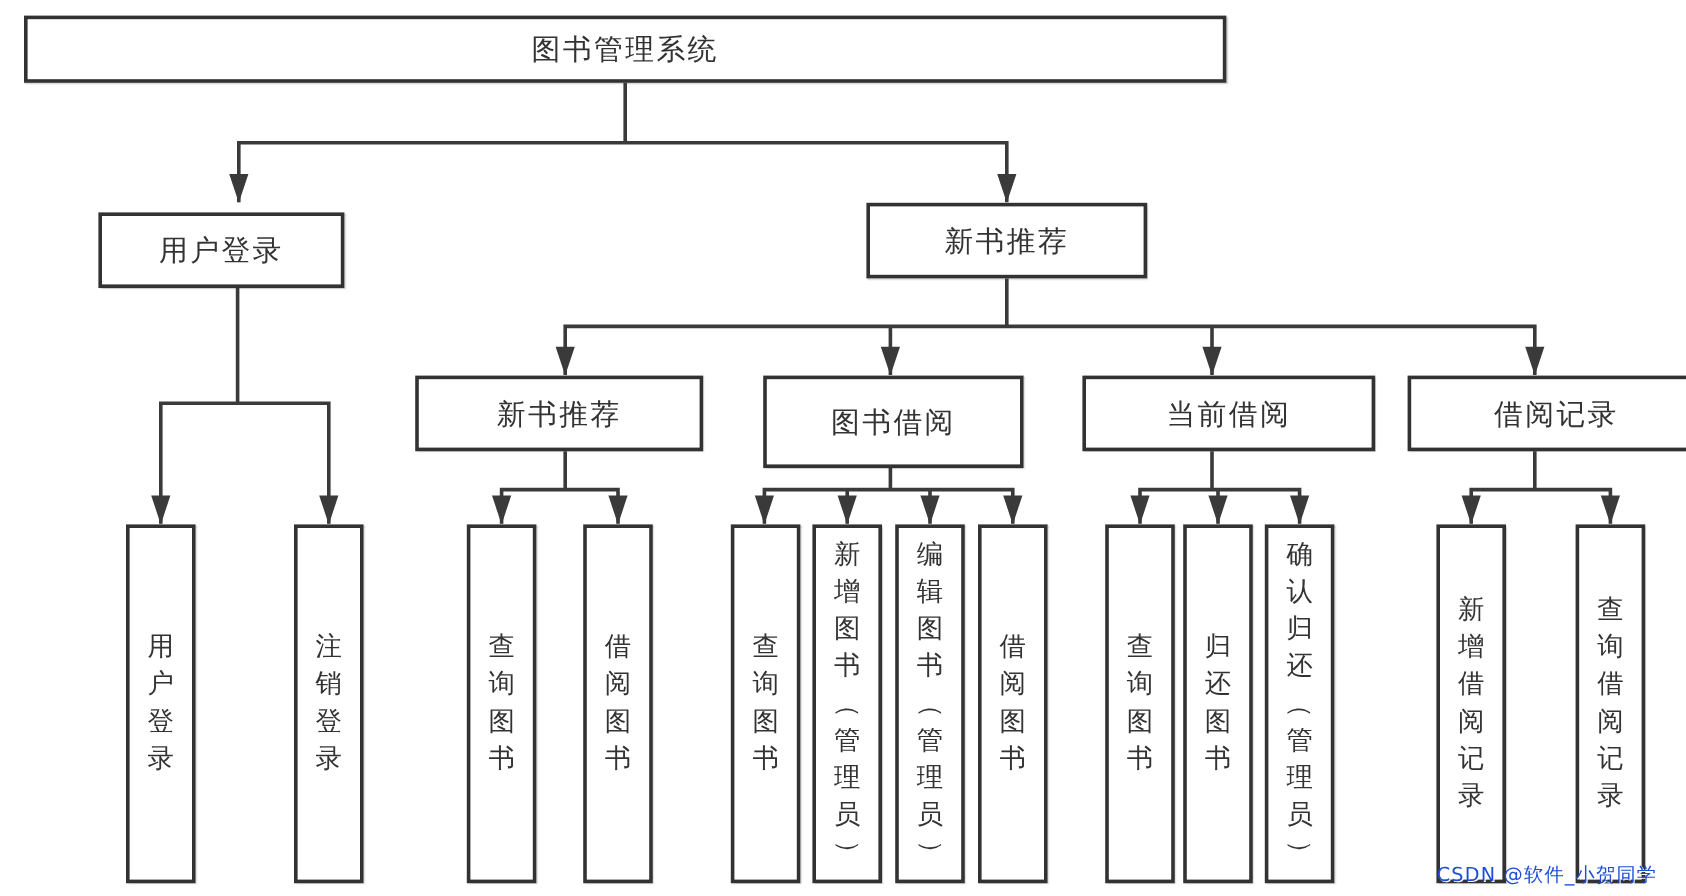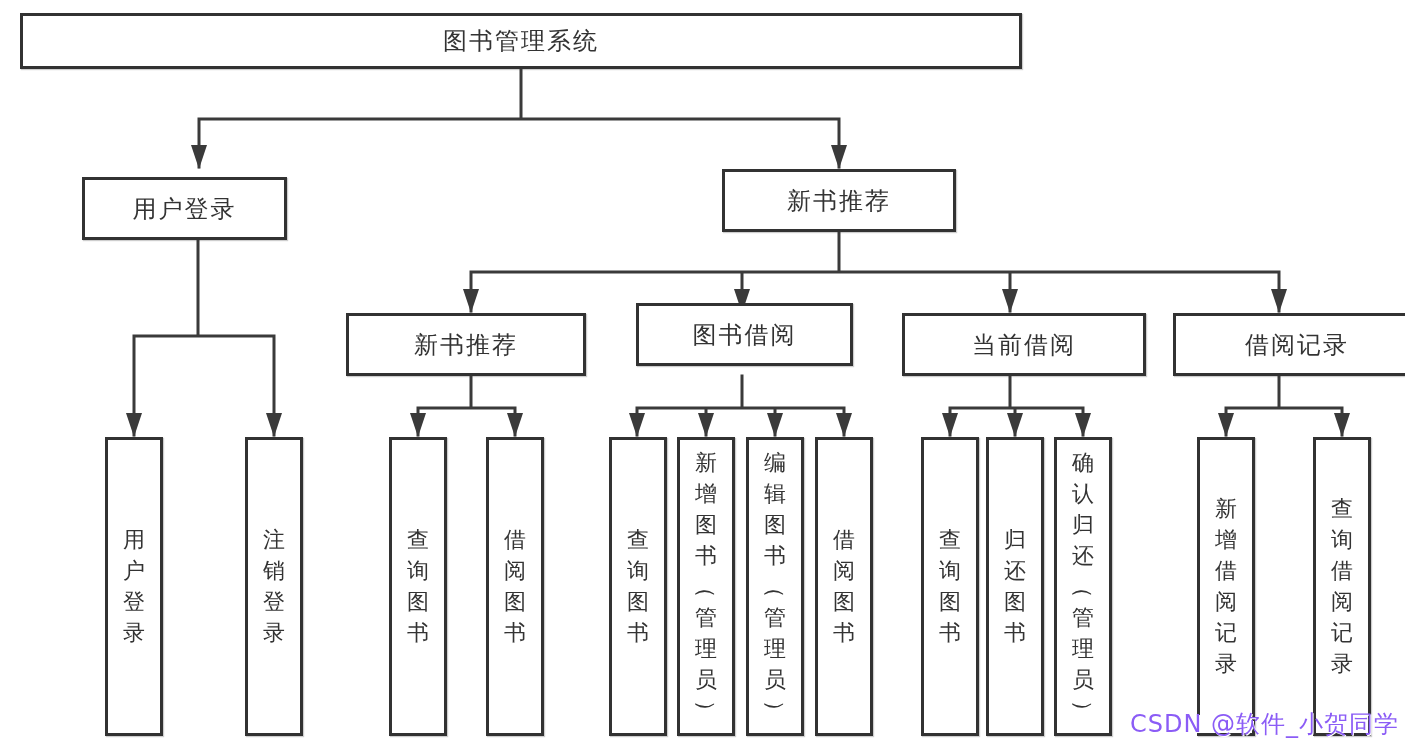--- a/index.html
+++ b/index.html
@@ -21,23 +21,23 @@
     color:#333333;
     white-space:nowrap;
   }
   .vlabel{
     display:flex;flex-direction:column;align-items:center;justify-content:center;
     gap:9px;width:100%;height:100%;color:#333333;
   }
   .vch{font-size:22px;line-height:1;}
   .vch.rot{transform:rotate(90deg);}
   .watermark{
-    position:absolute;right:6px;bottom:7px;
-    font-size:24px;letter-spacing:1px;
-    color:#8b5cf6;text-shadow:1px 1px 0 #ffffff;
+    position:absolute;right:24px;bottom:7px;
+    font-size:16px;letter-spacing:1px;
+    color:#1d4ed8;text-shadow:1px 1px 0 #ffffff;
     z-index:2;white-space:nowrap;
   }
 </style>
 </head>
 <body>
 
 <div class="canvas">
 
   <svg class="connectors" width="1405" height="747" viewBox="0 0 1405 747">
     <path fill="none" stroke="#3a3a3a" stroke-width="3" stroke-linecap="square" d="
@@ -104,21 +104,21 @@
   <div class="node" style="left:82px;top:177px;width:205px;height:63px">
     <span class="hlabel">用户登录</span>
   </div>
   <div class="node" style="left:722px;top:169px;width:234px;height:63px">
     <span class="hlabel">新书推荐</span>
   </div>
 
   <div class="node" style="left:346px;top:313px;width:240px;height:63px">
     <span class="hlabel">新书推荐</span>
   </div>
-  <div class="node" style="left:636px;top:303px;width:217px;height:63px">
+  <div class="node" style="left:636px;top:313px;width:217px;height:77px">
     <span class="hlabel">图书借阅</span>
   </div>
   <div class="node" style="left:902px;top:313px;width:244px;height:63px">
     <span class="hlabel">当前借阅</span>
   </div>
   <div class="node" style="left:1173px;top:313px;width:248px;height:63px">
     <span class="hlabel">借阅记录</span>
   </div>
 
   <div class="node" style="left:105px;top:437px;width:58px;height:299px">

